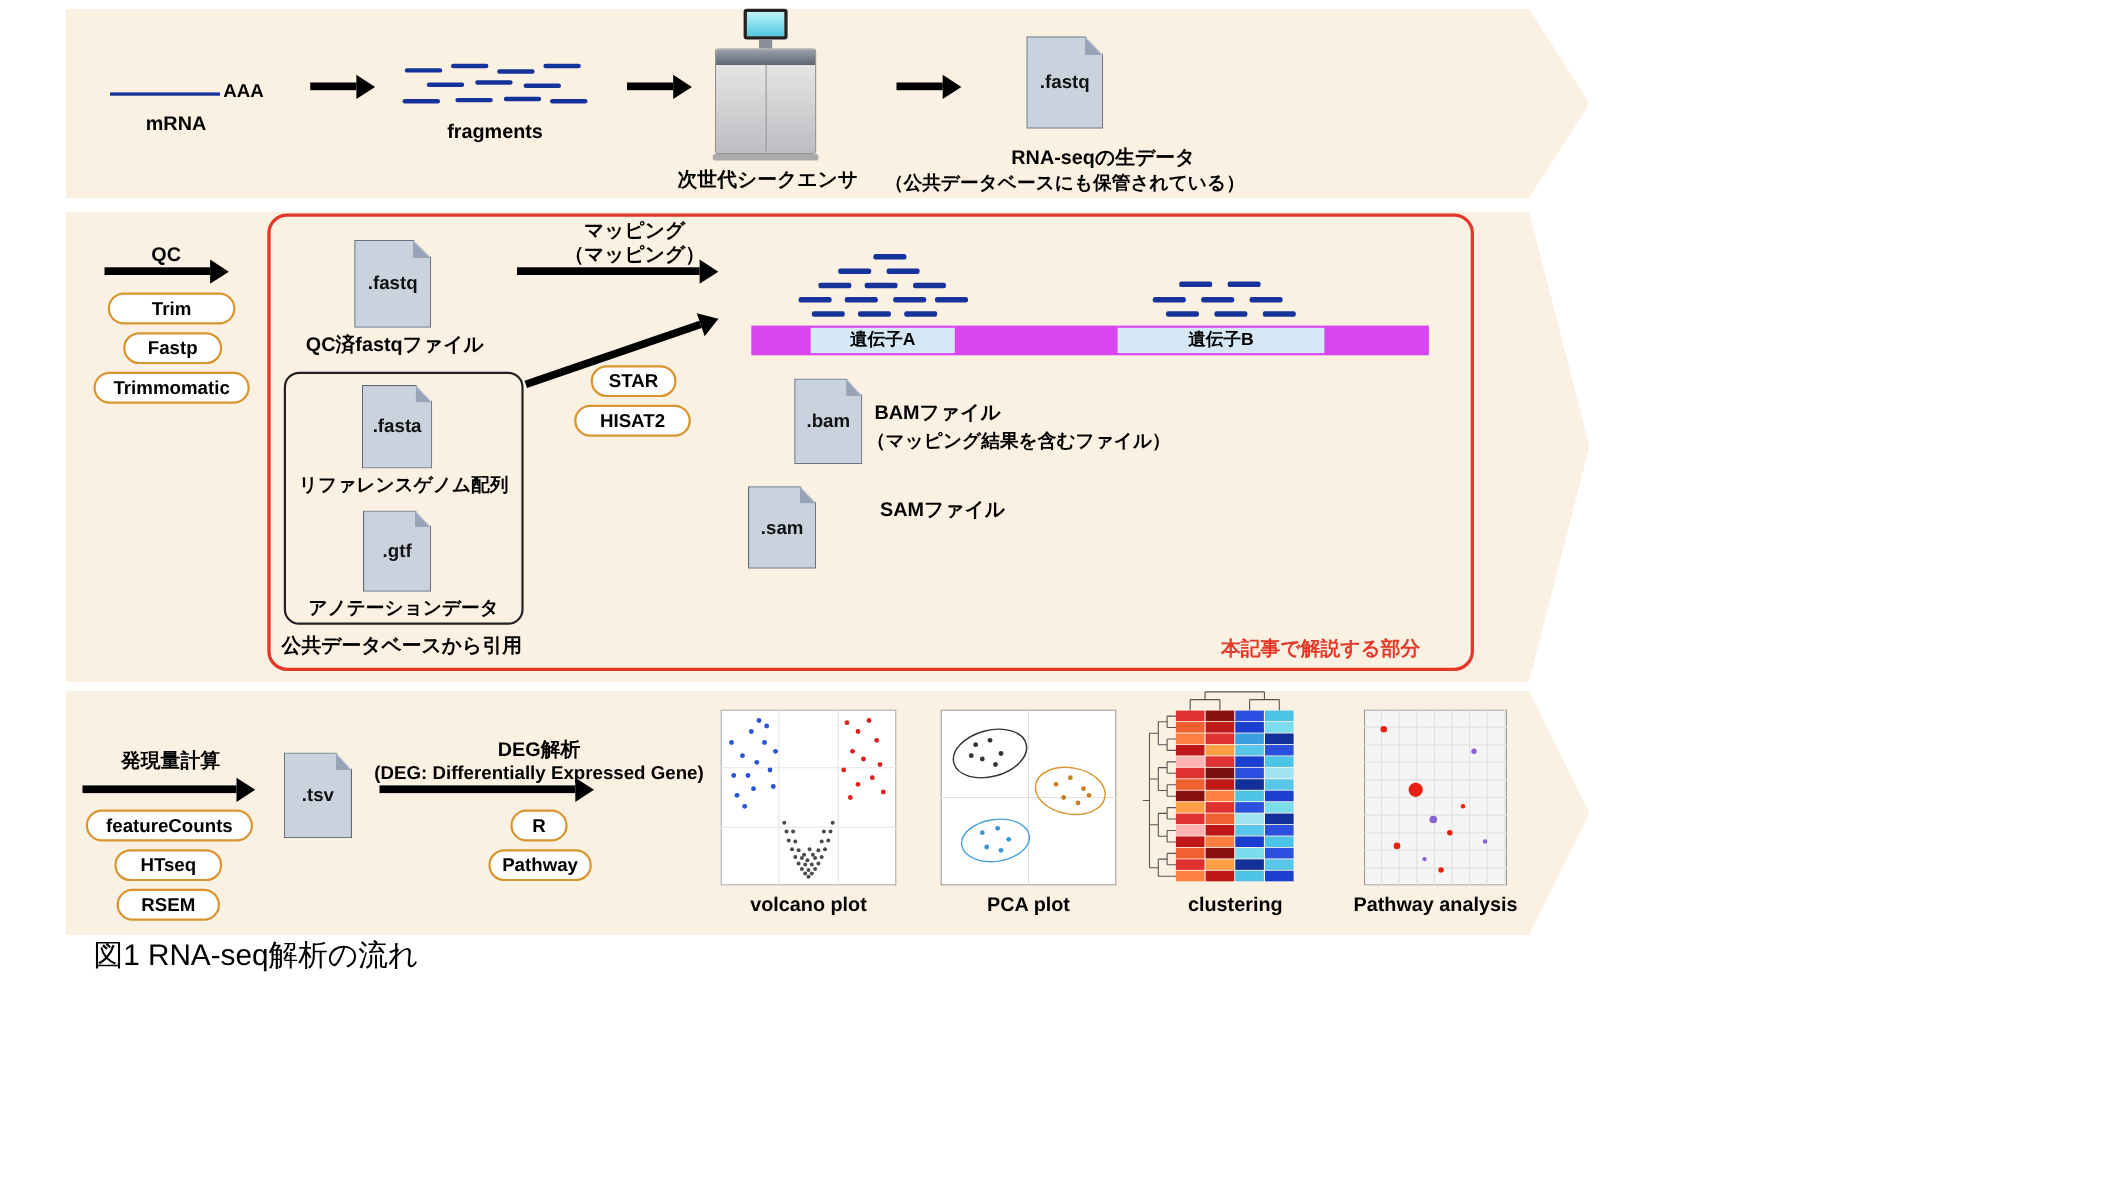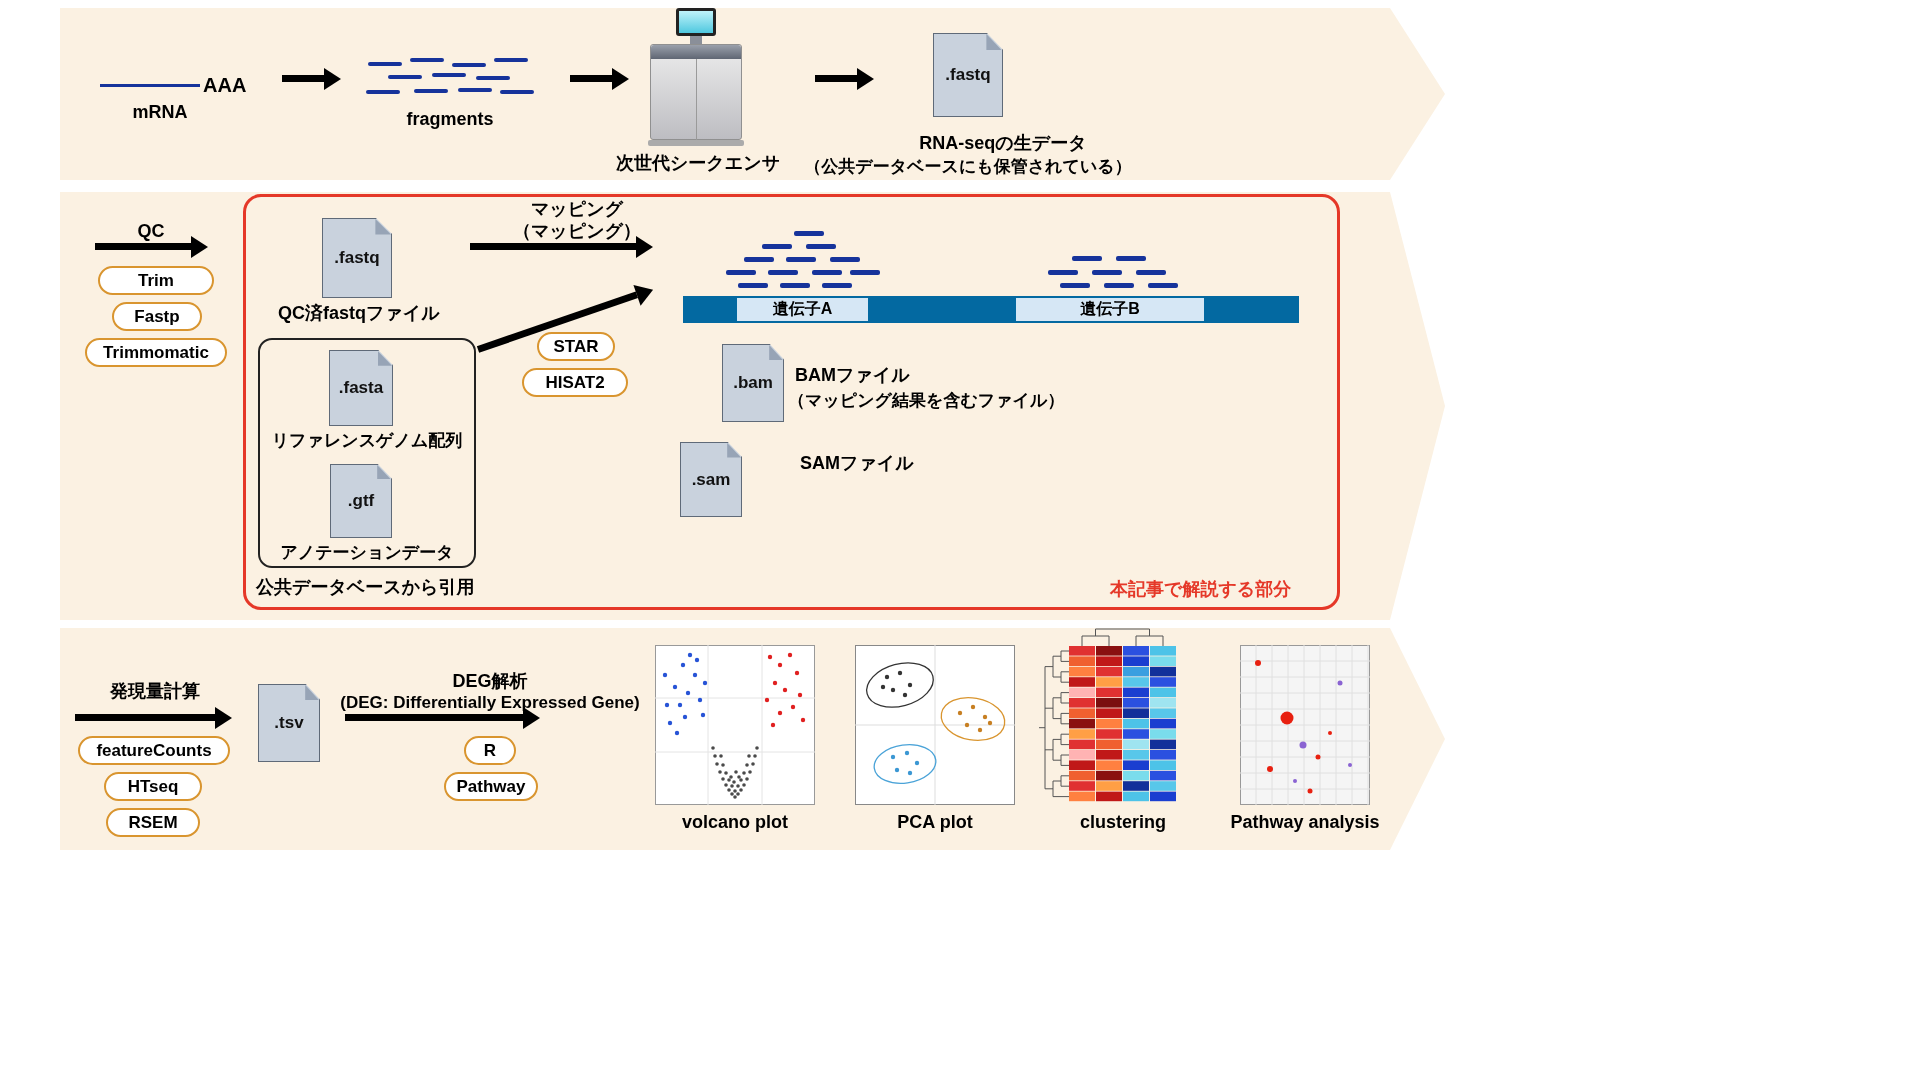--- a/index.html
+++ b/index.html
@@ -35,21 +35,21 @@
   .frag{position:absolute;width:34px;height:4px;border-radius:2px;background:#16339B;}
   .read{position:absolute;width:30px;height:5px;border-radius:2px;background:#16339B;}
   .mrna-line{position:absolute;left:100px;top:84px;width:100px;height:3px;background:#16339B;}
 
   .red-box{position:absolute;left:243px;top:194px;width:1097px;height:416px;
         border:3.5px solid #E53828;border-radius:18px;}
   .ref-box{position:absolute;left:258px;top:338px;width:218px;height:230px;
         border:2px solid #222;border-radius:14px;}
   .note-red{color:#E53828;}
 
-  .gene-track{position:absolute;left:683px;top:296px;width:616px;height:27px;background:#0369a1;}
+  .gene-track{position:absolute;left:683px;top:296px;width:616px;height:27px;background:#d946ef;}
   .gene-seg{position:absolute;top:2px;height:23px;background:#D6E7F5;display:flex;align-items:center;
         justify-content:center;font-weight:bold;font-size:16px;}
 
   .sequencer{position:absolute;left:650px;top:8px;width:92px;height:140px;}
   .seq-screen{position:absolute;left:26px;top:0;width:40px;height:28px;border:3px solid #222;border-radius:3px;
         background:linear-gradient(180deg,#BFF3FA,#4FC8DF);}
   .seq-neck{position:absolute;left:40px;top:28px;width:12px;height:8px;background:#8a8f99;}
   .seq-body{position:absolute;left:0;top:36px;width:92px;height:96px;border:1px solid #909090;border-radius:3px;
         background:linear-gradient(180deg,#ececec,#bdbdc2);}
   .seq-top{position:absolute;left:0;top:0;width:100%;height:14px;border-radius:3px 3px 0 0;
@@ -64,21 +64,21 @@
 </head>
 <body>
 
 <div id="app">
 
   <div class="band" id="band1"></div>
   <div class="band" id="band2"></div>
   <div class="band" id="band3"></div>
 
   <div class="mrna-line"></div>
-  <div class="lbl" style="left:203px;top:72px;font-size:20px">AAA</div>
+  <div class="lbl" style="left:203px;top:72px;font-size:17px">AAA</div>
   <div class="lbl ctr" style="left:118px;top:101px;width:84px">mRNA</div>
 
   <div class="h-arrow" style="left:282px;top:75px;width:42px"></div>
 
   <div id="fragments-layer"></div>
   <div class="lbl ctr" style="left:390px;top:108px;width:120px">fragments</div>
 
   <div class="h-arrow" style="left:570px;top:75px;width:42px"></div>
 
   <div class="sequencer">
@@ -405,20 +405,21 @@
       <circle cx="70" cy="146" r="2.5" fill="#e82010"></circle>
       <circle cx="90" cy="88" r="2" fill="#e82010"></circle>
       <circle cx="110" cy="120" r="2" fill="#8a63d2"></circle>
     </svg>
 
   <div class="plot-label" style="left:655px;width:160px">volcano plot</div>
   <div class="plot-label" style="left:855px;width:160px">PCA plot</div>
   <div class="plot-label" style="left:1053px;width:140px">clustering</div>
   <div class="plot-label" style="left:1225px;width:160px">Pathway analysis</div>
 
+  <div class="fig-caption">図1 RNA-seq解析の流れ</div>
 <div class="frag" style="left: 368px; top: 62px;"></div>
     <div class="frag" style="left: 410px; top: 58px;"></div>
     <div class="frag" style="left: 452px; top: 63px;"></div>
     <div class="frag" style="left: 494px; top: 58px;"></div>
     <div class="frag" style="left: 388px; top: 75px;"></div>
     <div class="frag" style="left: 432px; top: 73px;"></div>
     <div class="frag" style="left: 476px; top: 76px;"></div>
     <div class="frag" style="left: 366px; top: 90px;"></div>
     <div class="frag" style="left: 414px; top: 89px;"></div>
     <div class="frag" style="left: 458px; top: 88px;"></div>

